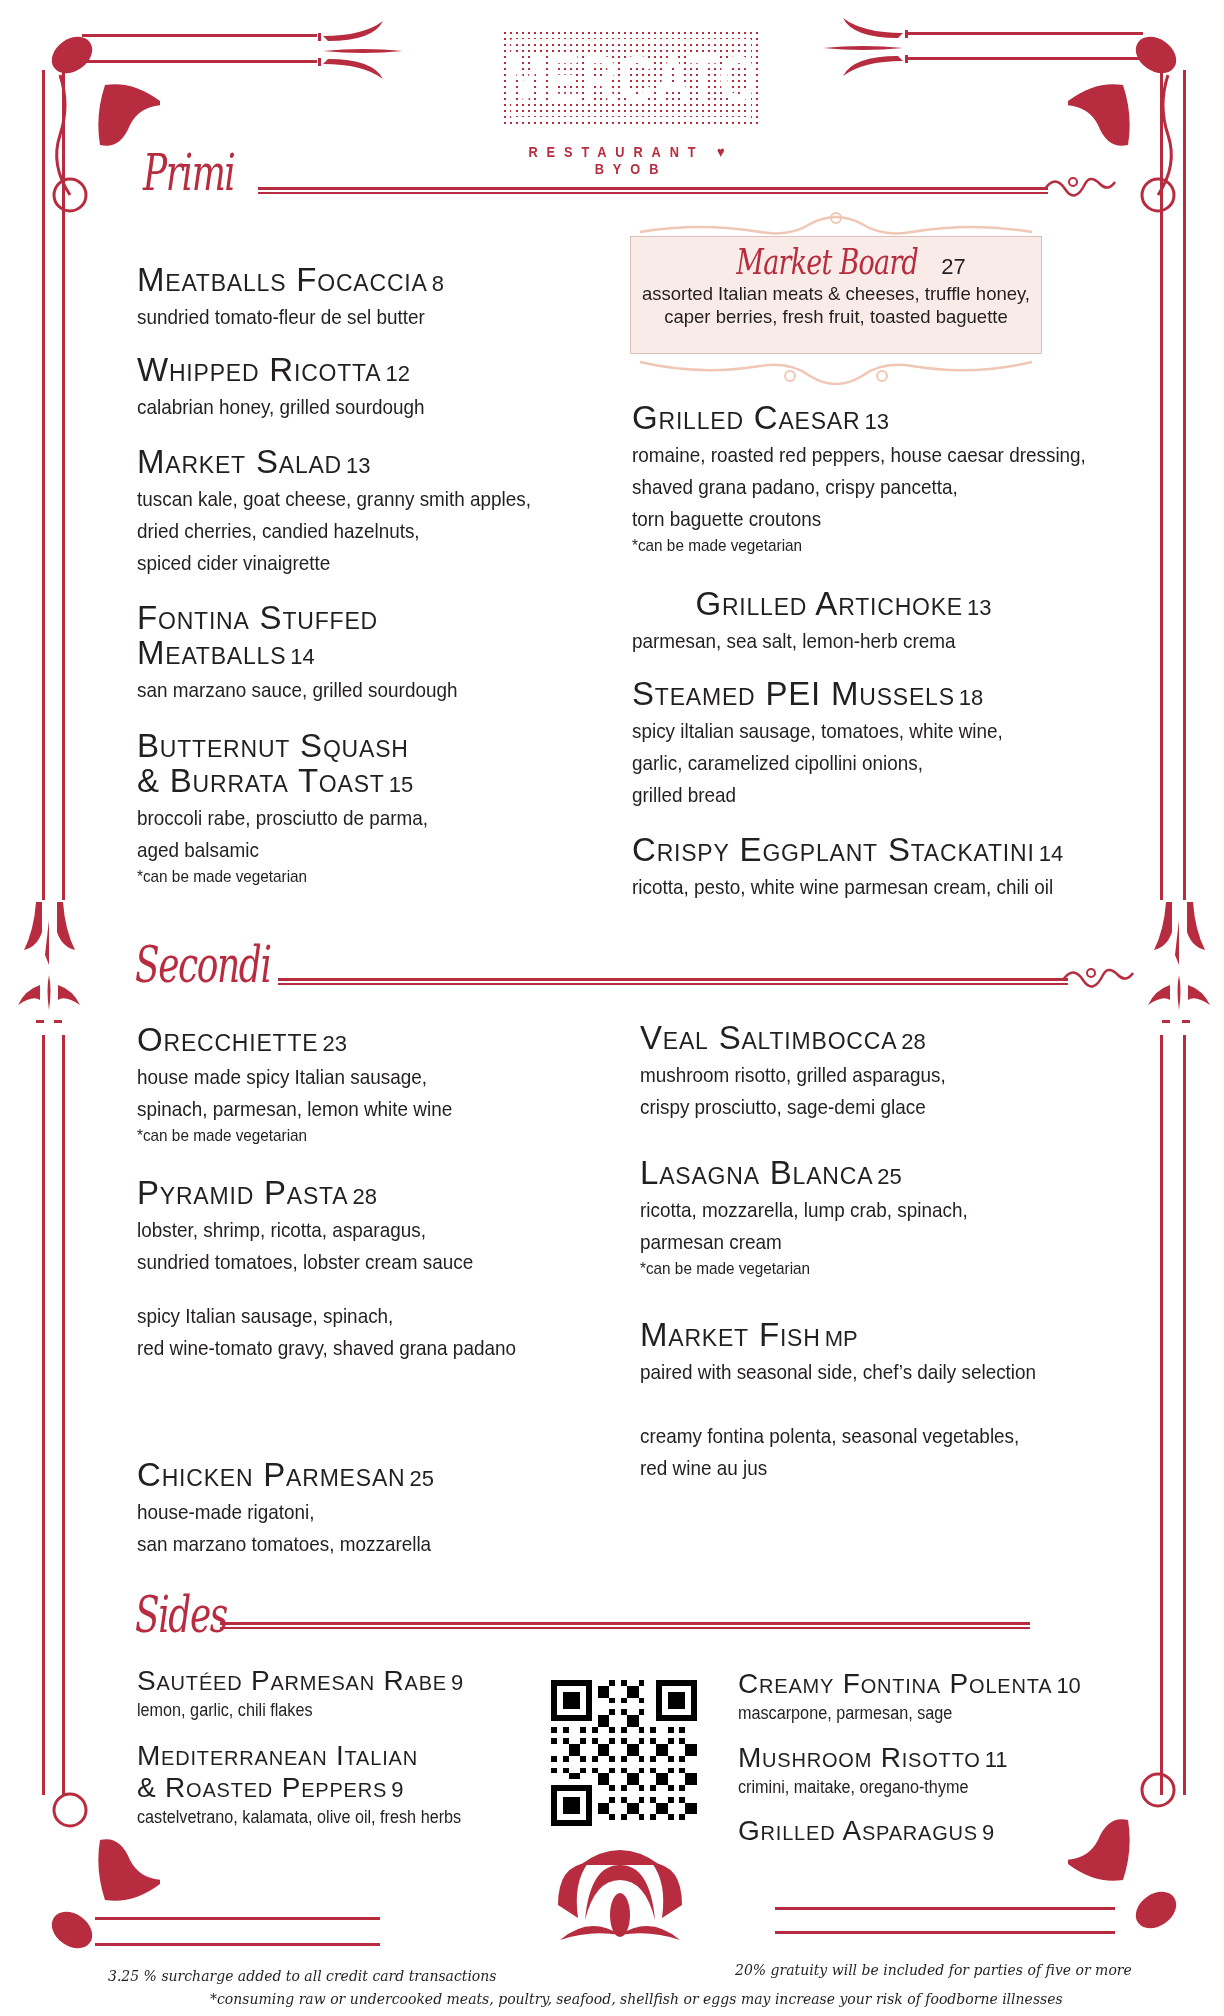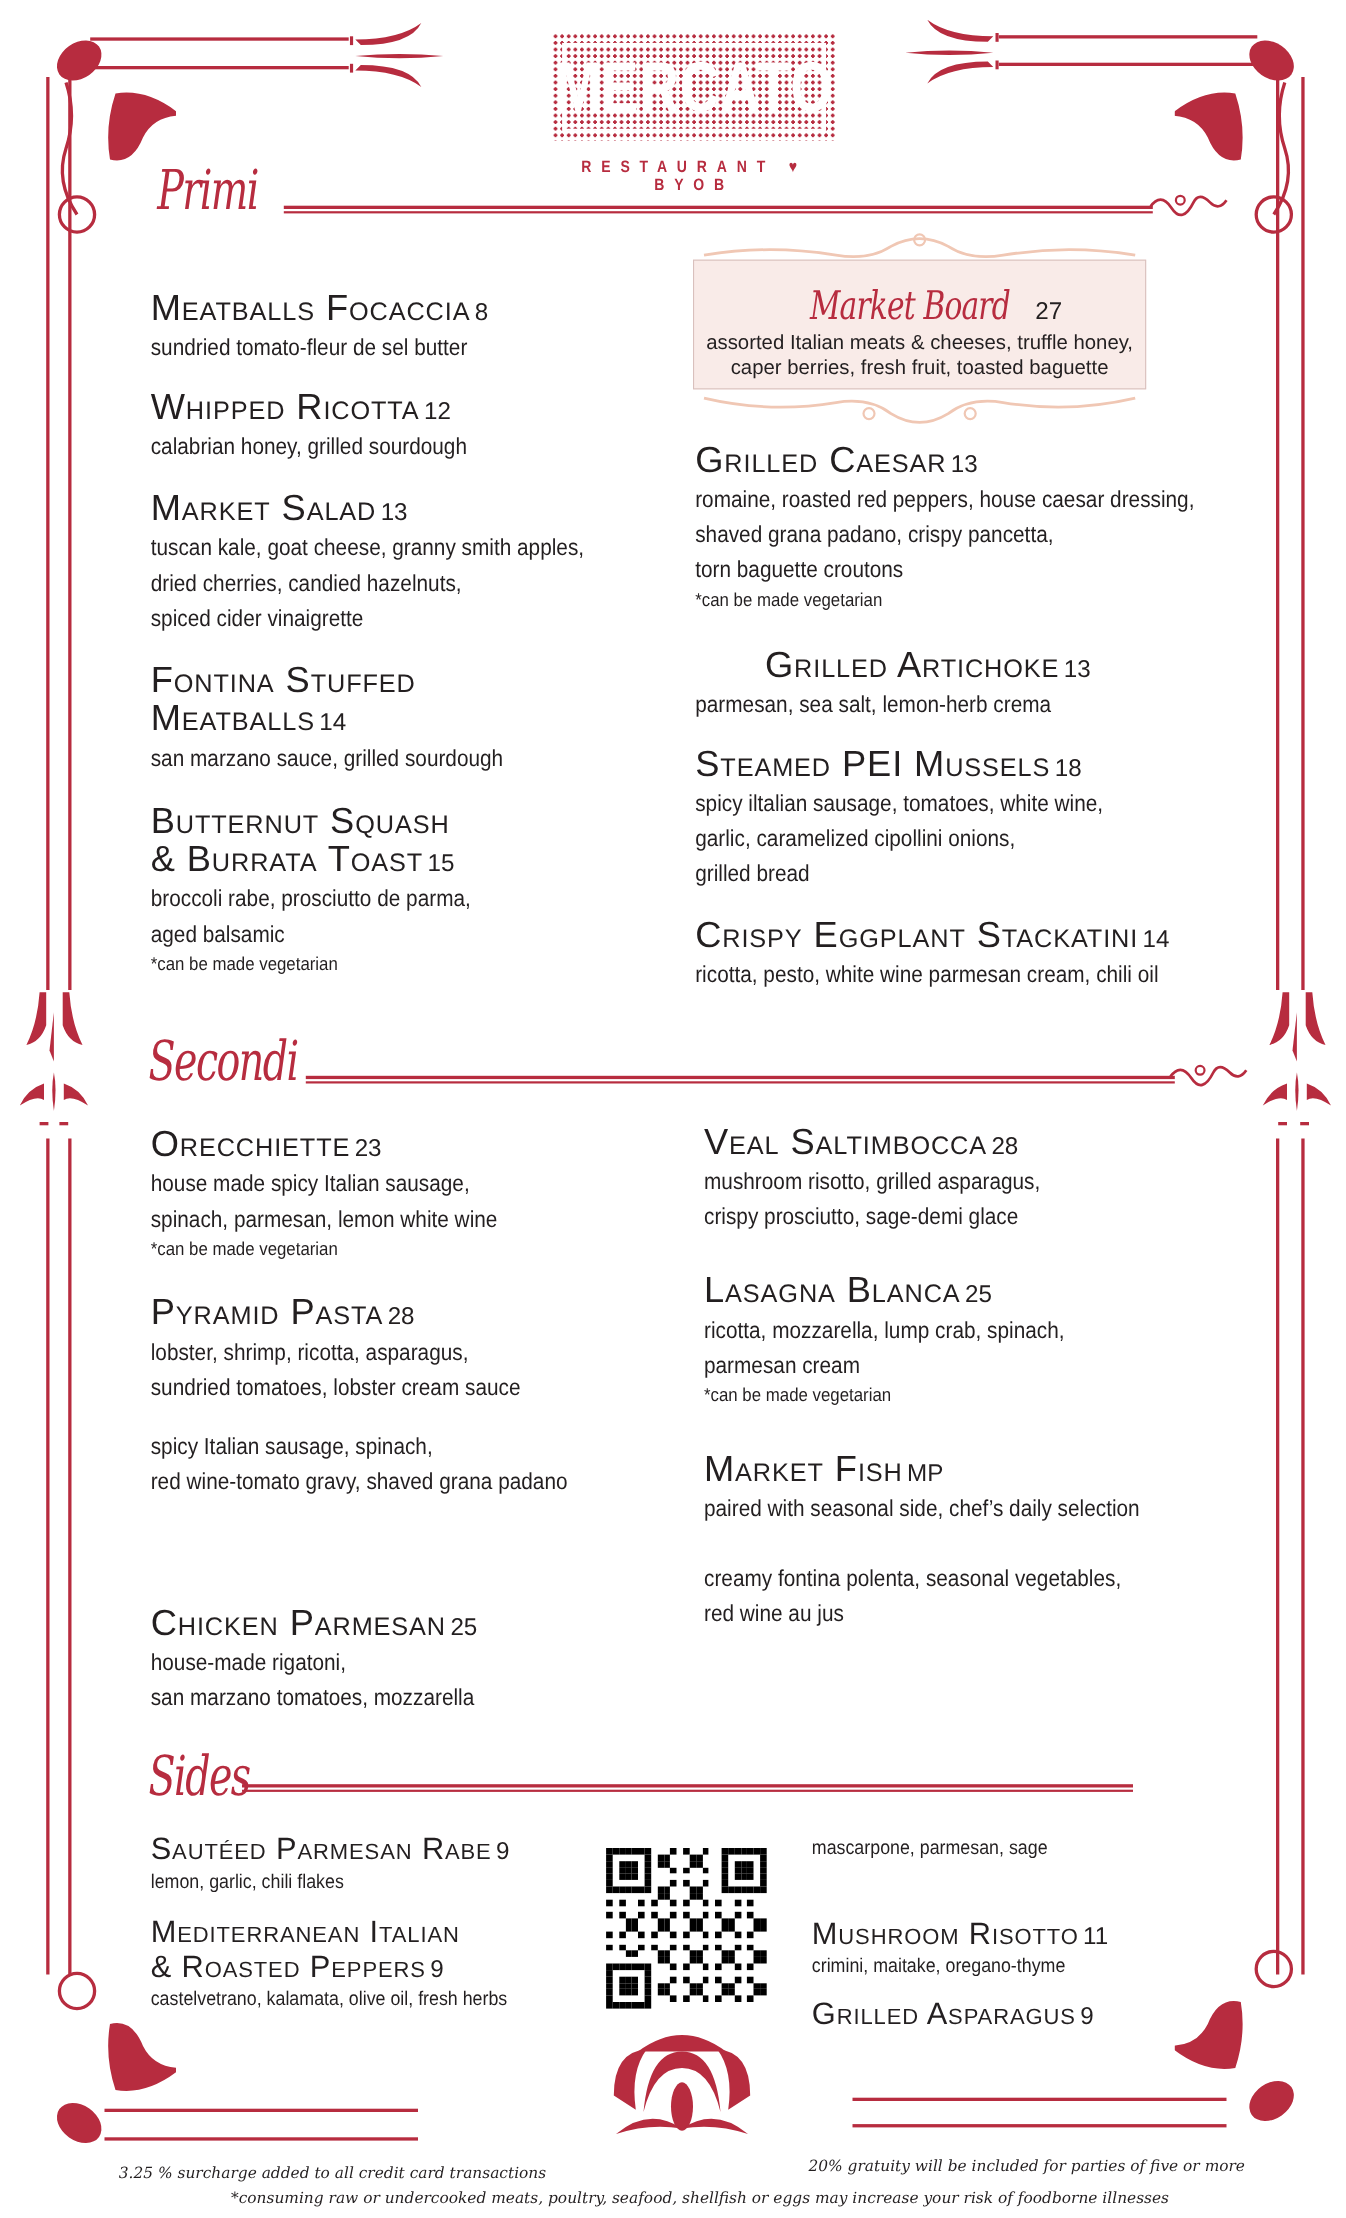--- a/index.html
+++ b/index.html
@@ -193,21 +193,21 @@
       <div class="item-desc">aged balsamic</div>
       <div class="item-note">*can be made vegetarian</div>
     </div>
   </div>
 
 <svg class="ornament" style="left:630px;top:210px" width="412" height="28" viewBox="0 0 412 28">
   <path d="M10 22 q60 -10 120 0 q30 5 50 -8 q26 -14 52 0 q20 13 50 8 q60 -10 120 0" stroke="#f0c7b4" stroke-width="2.5" fill="none"></path>
   <circle cx="206" cy="8" r="5" stroke="#f0c7b4" stroke-width="2" fill="none"></circle>
 </svg>
 <div class="mb">
-  <div style="margin-top:21px;">
+  <div style="margin-top:4px;">
     <span class="mb-title">Market Board</span>
     <span class="mb-price">27</span>
   </div>
   <div class="mb-desc">assorted Italian meats &amp; cheeses, truffle honey,</div>
   <div class="mb-desc">caper berries, fresh fruit, toasted baguette</div>
 </div>
 <svg class="ornament" style="left:630px;top:356px" width="412" height="32" viewBox="0 0 412 32">
   <path d="M10 6 q60 14 120 4 q30 -5 50 10 q26 16 52 0 q20 -15 50 -10 q60 10 120 -4" stroke="#f0c7b4" stroke-width="2.5" fill="none"></path>
   <circle cx="160" cy="20" r="5" stroke="#f0c7b4" stroke-width="2" fill="none"></circle>
   <circle cx="252" cy="20" r="5" stroke="#f0c7b4" stroke-width="2" fill="none"></circle>
@@ -294,20 +294,21 @@
       <div class="item-name"><span>Sautéed Parmesan Rabe</span><span class="price">9</span></div>
       <div class="item-desc">lemon, garlic, chili flakes</div>
     </div>
     <div class="item side" style="left: 137px; top: 1740px;">
       <div class="item-name"><span>Mediterranean Italian</span><br><span>&amp; Roasted Peppers</span><span class="price">9</span></div>
       <div class="item-desc">castelvetrano, kalamata, olive oil, fresh herbs</div>
     </div>
   </div>
 <div id="sides-right">
     <div class="item side" style="left: 738px; top: 1668px;">
+      <div class="item-name"><span>Creamy Fontina Polenta</span><span class="price">10</span></div>
       <div class="item-desc">mascarpone, parmesan, sage</div>
     </div>
     <div class="item side" style="left: 738px; top: 1742px;">
       <div class="item-name"><span>Mushroom Risotto</span><span class="price">11</span></div>
       <div class="item-desc">crimini, maitake, oregano-thyme</div>
     </div>
     <div class="item side" style="left: 738px; top: 1815px;">
       <div class="item-name"><span>Grilled Asparagus</span><span class="price">9</span></div>
     </div>
   </div>

